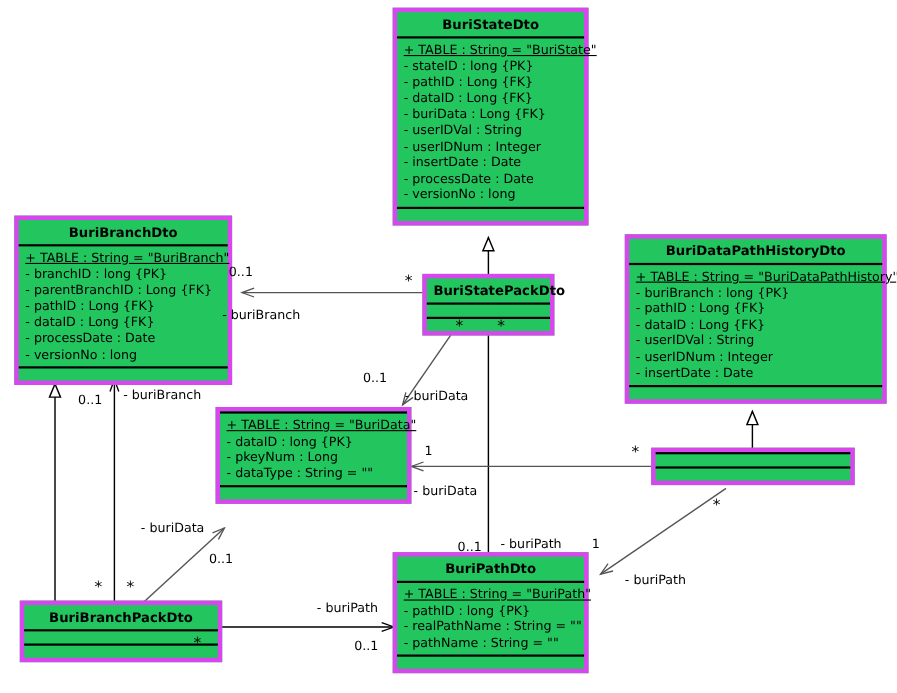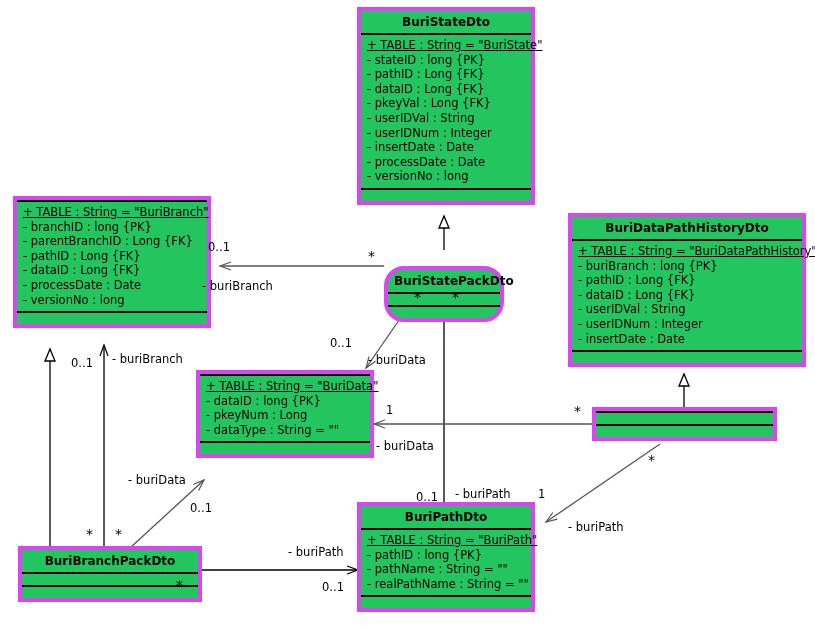--- a/index.html
+++ b/index.html
@@ -147,32 +147,33 @@
   </svg>
 
   <div class="uml-class" style="left:357px; top:7px; width:178px;">
     <div class="uml-title">BuriStateDto</div>
     <div class="uml-sep"></div>
     <div class="uml-attrs">
       <div class="uml-attr static">+ TABLE : String = "BuriState"</div>
       <div class="uml-attr">- stateID : long {PK}</div>
       <div class="uml-attr">- pathID : Long {FK}</div>
       <div class="uml-attr">- dataID : Long {FK}</div>
-      <div class="uml-attr">- pkeyVal : Long {FK}</div>
+      <div class="uml-attr">- buriData : Long {FK}</div>
       <div class="uml-attr">- userIDVal : String</div>
       <div class="uml-attr">- userIDNum : Integer</div>
       <div class="uml-attr">- insertDate : Date</div>
       <div class="uml-attr">- processDate : Date</div>
       <div class="uml-attr">- versionNo : long</div>
     </div>
     <div class="uml-sep"></div>
     <div class="uml-empty"></div>
   </div>
 
   <div class="uml-class" style="left:13px; top:196px; width:198px;">
+    <div class="uml-title">BuriBranchDto</div>
     <div class="uml-sep"></div>
     <div class="uml-attrs">
       <div class="uml-attr static">+ TABLE : String = "BuriBranch"</div>
       <div class="uml-attr">- branchID : long {PK}</div>
       <div class="uml-attr">- parentBranchID : Long {FK}</div>
       <div class="uml-attr">- pathID : Long {FK}</div>
       <div class="uml-attr">- dataID : Long {FK}</div>
       <div class="uml-attr">- processDate : Date</div>
       <div class="uml-attr">- versionNo : long</div>
     </div>
@@ -207,28 +208,28 @@
     <div class="uml-sep"></div>
     <div class="uml-empty"></div>
   </div>
 
   <div class="uml-class" style="left:357px; top:502px; width:178px;">
     <div class="uml-title">BuriPathDto</div>
     <div class="uml-sep"></div>
     <div class="uml-attrs">
       <div class="uml-attr static">+ TABLE : String = "BuriPath"</div>
       <div class="uml-attr">- pathID : long {PK}</div>
+      <div class="uml-attr">- realPathName : String = ""</div>
       <div class="uml-attr">- pathName : String = ""</div>
-      <div class="uml-attr">- realPathName : String = ""</div>
-    </div>
-    <div class="uml-sep"></div>
-    <div class="uml-empty"></div>
-  </div>
-
-  <div class="uml-class" style="left:384px; top:266px; width:120px;border-radius:20px;">
+    </div>
+    <div class="uml-sep"></div>
+    <div class="uml-empty"></div>
+  </div>
+
+  <div class="uml-class" style="left:384px; top:249px; width:120px;">
     <div class="uml-title">BuriStatePackDto</div>
     <div class="uml-sep"></div>
     <div class="uml-empty"></div>
     <div class="uml-sep"></div>
     <div class="uml-empty"></div>
   </div>
 
   <div class="uml-class" style="left:592px; top:407px; width:185px;">
     <div class="uml-sep"></div>
     <div class="uml-empty"></div>

